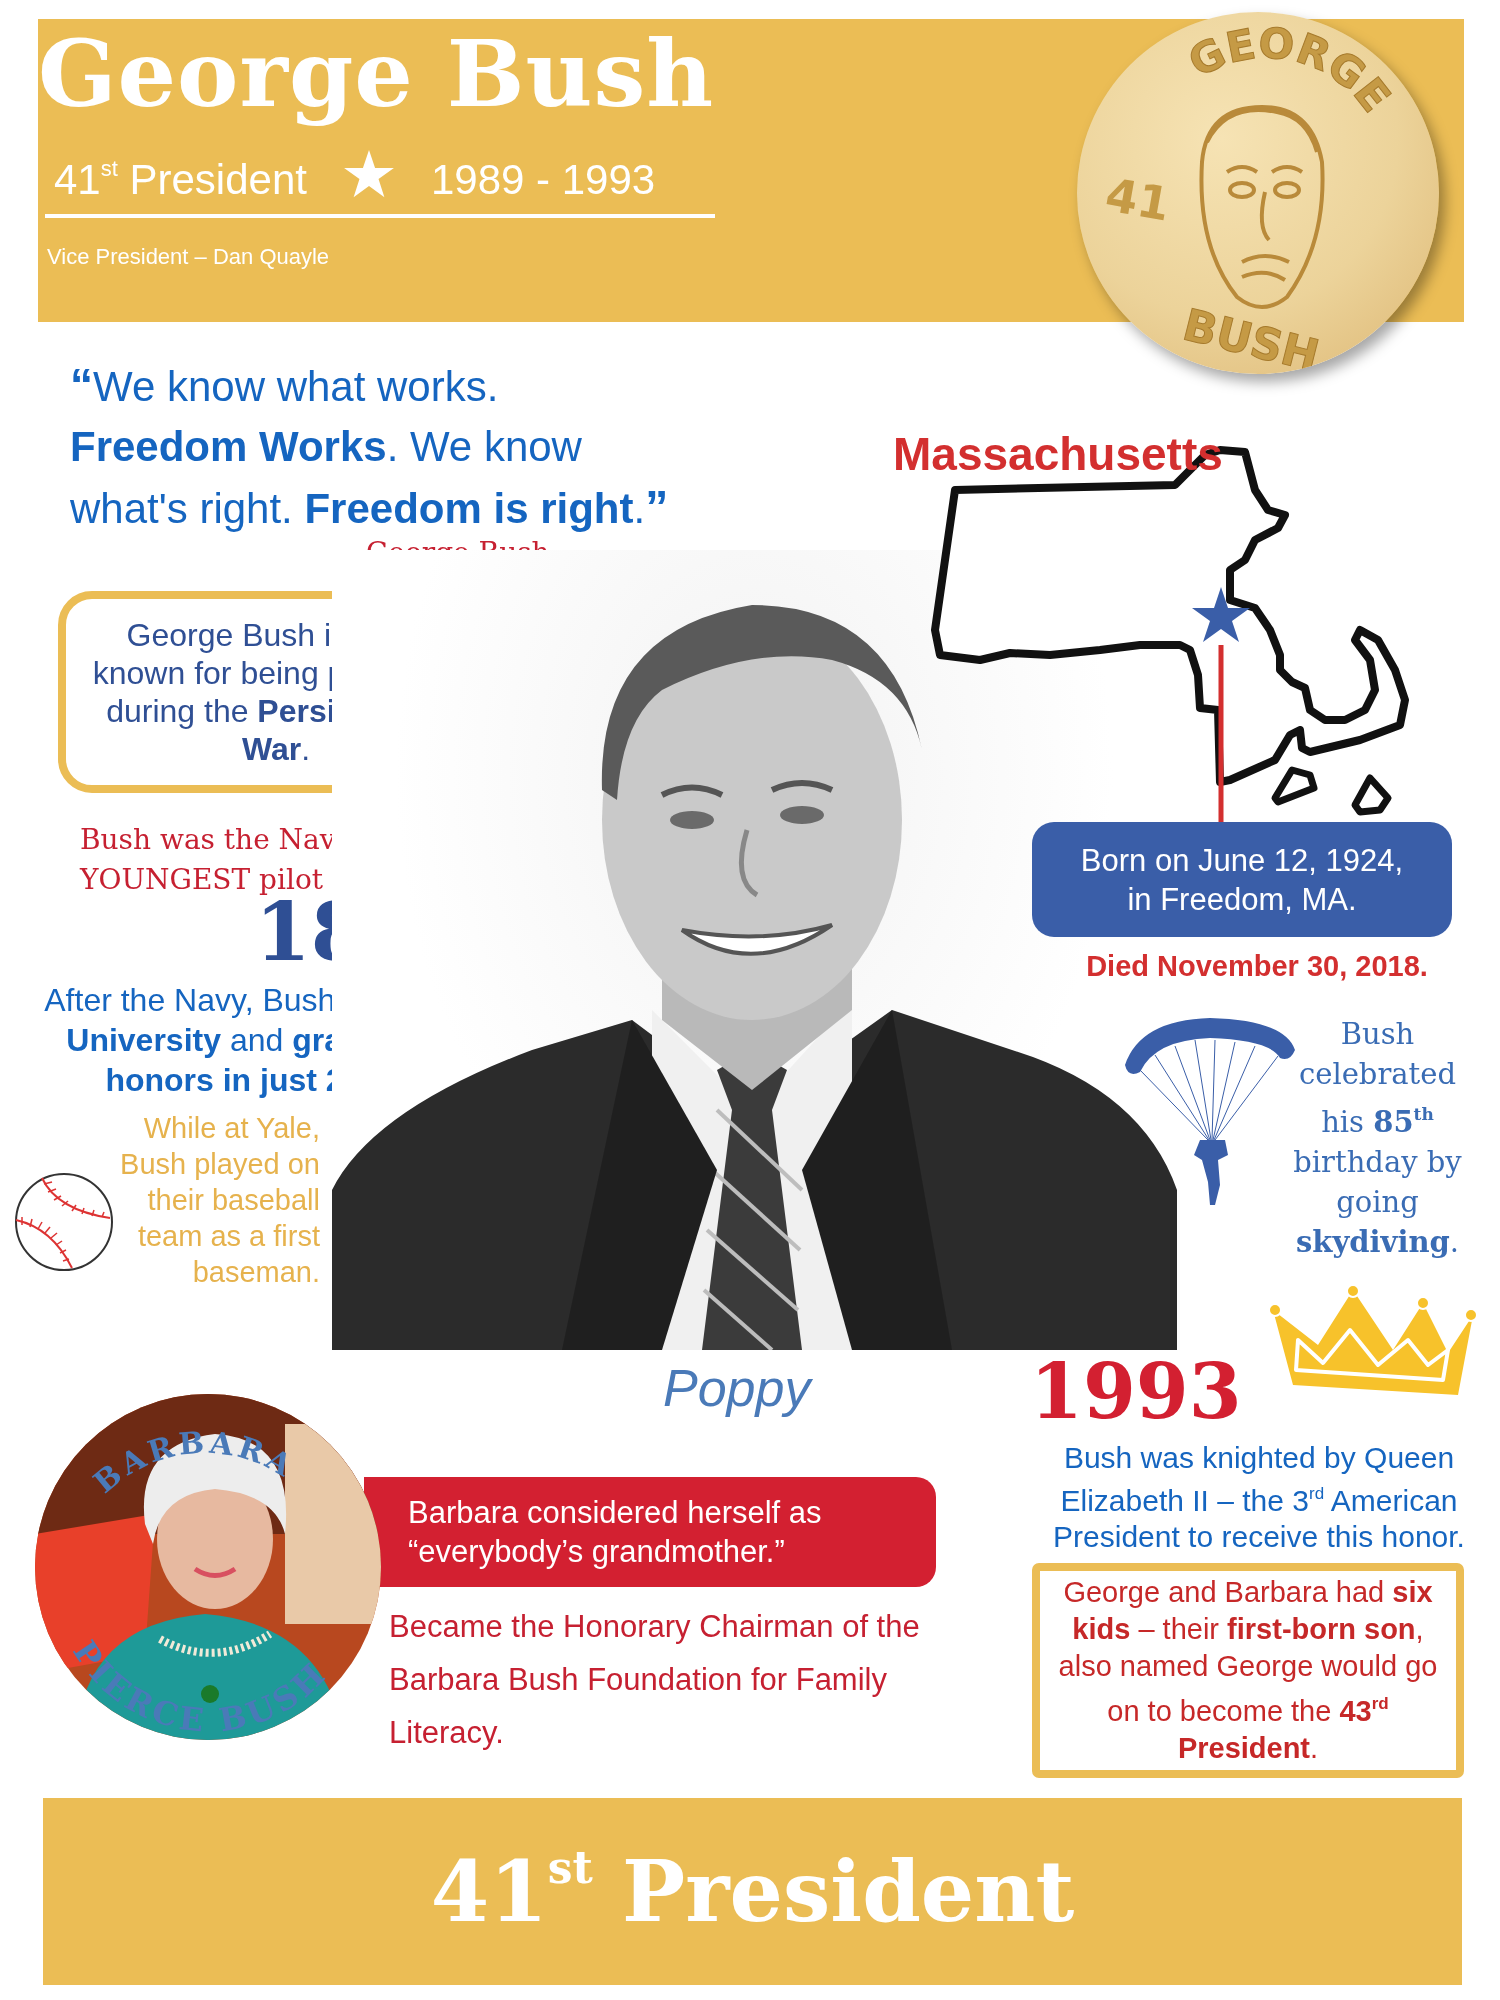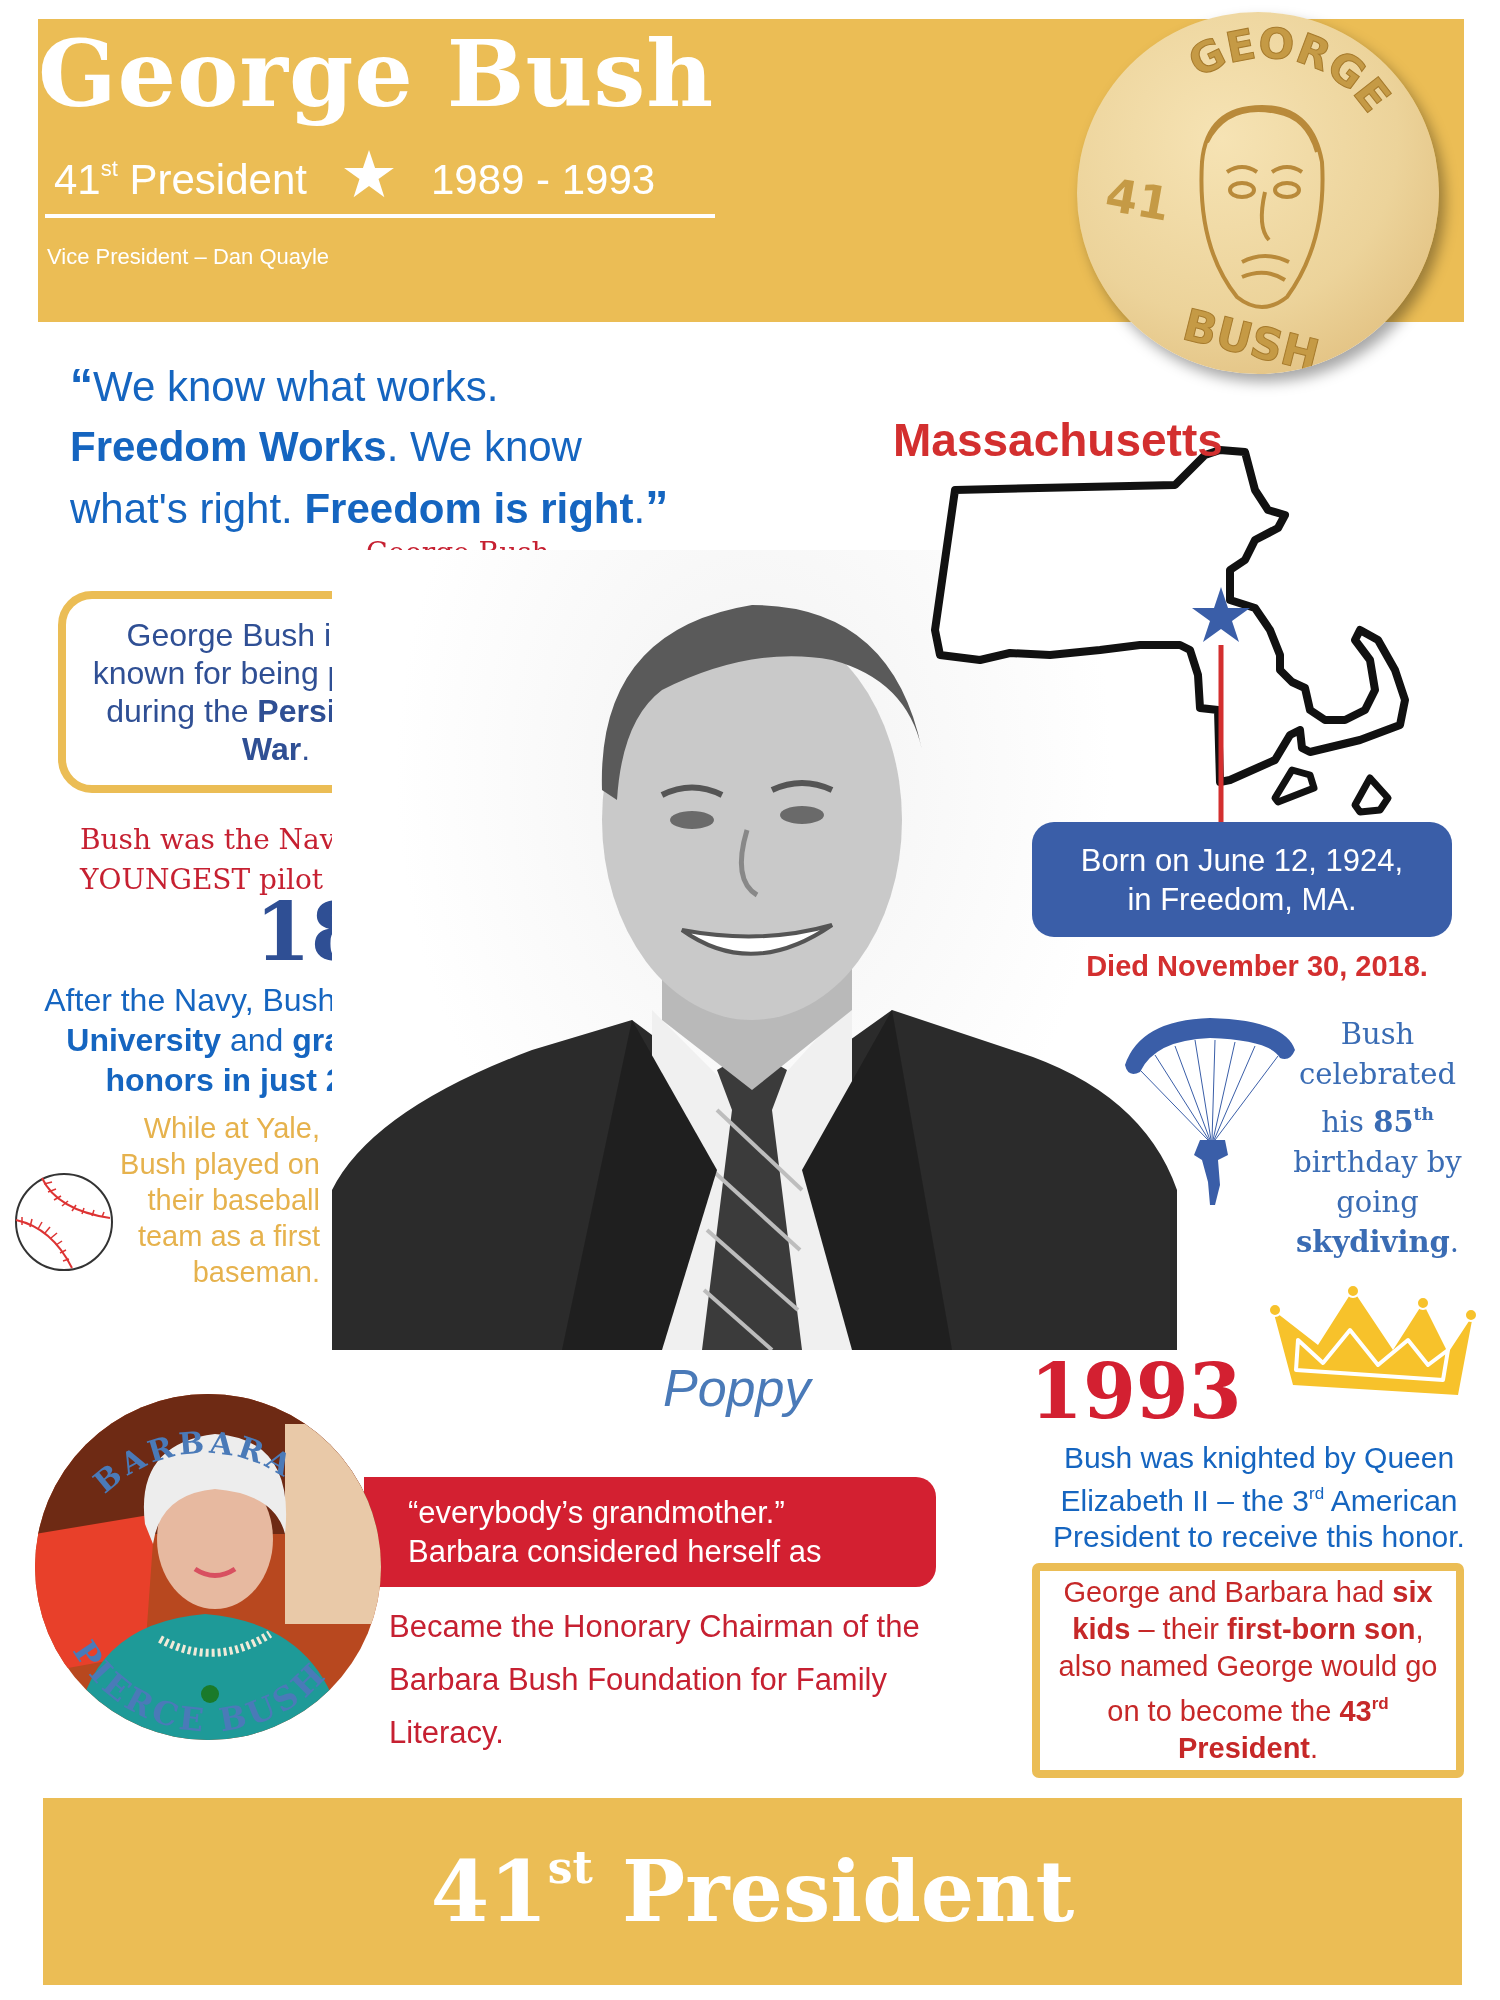--- a/index.html
+++ b/index.html
@@ -43,21 +43,21 @@
   
   #baseball { left: 12px; top: 1170px; width: 104px; height: 104px; }
   #baseball-text { left: 95px; top: 1110px; width: 225px; text-align: right; font-family: "Liberation Sans", sans-serif; font-size: 29px; line-height: 36px; color: #e6b24d; }
 
   
   #photo { left: 332px; top: 550px; width: 845px; height: 800px; overflow: hidden;
     background: radial-gradient(ellipse at 50% 28%, #f2f2f2 0%, #ffffff 60%); }
   #photo svg { width: 100%; height: 100%; }
 
   
-  #ma-label { left: 893px; top: 413px; font-family: "Liberation Sans", sans-serif; font-weight: bold; font-size: 46px; color: #d32f2f; }
+  #ma-label { left: 893px; top: 427px; font-family: "Liberation Sans", sans-serif; font-weight: bold; font-size: 46px; color: #d32f2f; }
   #ma-map { left: 900px; top: 430px; width: 600px; height: 400px; }
 
   
   #born { left: 1032px; top: 822px; width: 420px; height: 115px; background: #3a5ea8; border-radius: 22px;
     display: flex; align-items: center; justify-content: center; text-align: center;
     font-family: "Liberation Sans", sans-serif; font-size: 31px; line-height: 39px; color: #fff; }
   #died { left: 1032px; top: 950px; width: 450px; text-align: center; font-family: "Liberation Sans", sans-serif; font-weight: bold; font-size: 29px; color: #d32f2f; }
 
   
   #parachute { left: 1120px; top: 1010px; width: 180px; height: 200px; }
@@ -270,22 +270,22 @@
 </div>
 
 <div id="kids" class="abs">
   <div>
     <span>George and Barbara had </span><b>six kids</b><span> – their </span><b>first-born son</b><span>, also named George would go on to become the </span><b><span>43</span><sup>rd</sup><span> President</span></b><span>.</span>
   </div>
 </div>
 
 <div id="red-box" class="abs">
   <div>
+      <div>Barbara considered herself as</div>
       <div>“everybody’s grandmother.”</div>
-      <div>Barbara considered herself as</div>
     </div>
 </div>
 
 <div id="barbara-photo" class="abs">
   <svg viewBox="0 0 346 346">
     <rect width="346" height="346" fill="#b8481f"></rect>
     <rect x="0" y="0" width="346" height="140" fill="#6e2a14"></rect>
     <rect x="250" y="30" width="96" height="200" fill="#e9c9a8"></rect>
     <path d="M0 140 L120 120 L110 260 L0 280 Z" fill="#e8402a"></path>
     <path d="M40 346 Q50 230 170 220 Q290 230 310 346 Z" fill="#1e9a98"></path>

